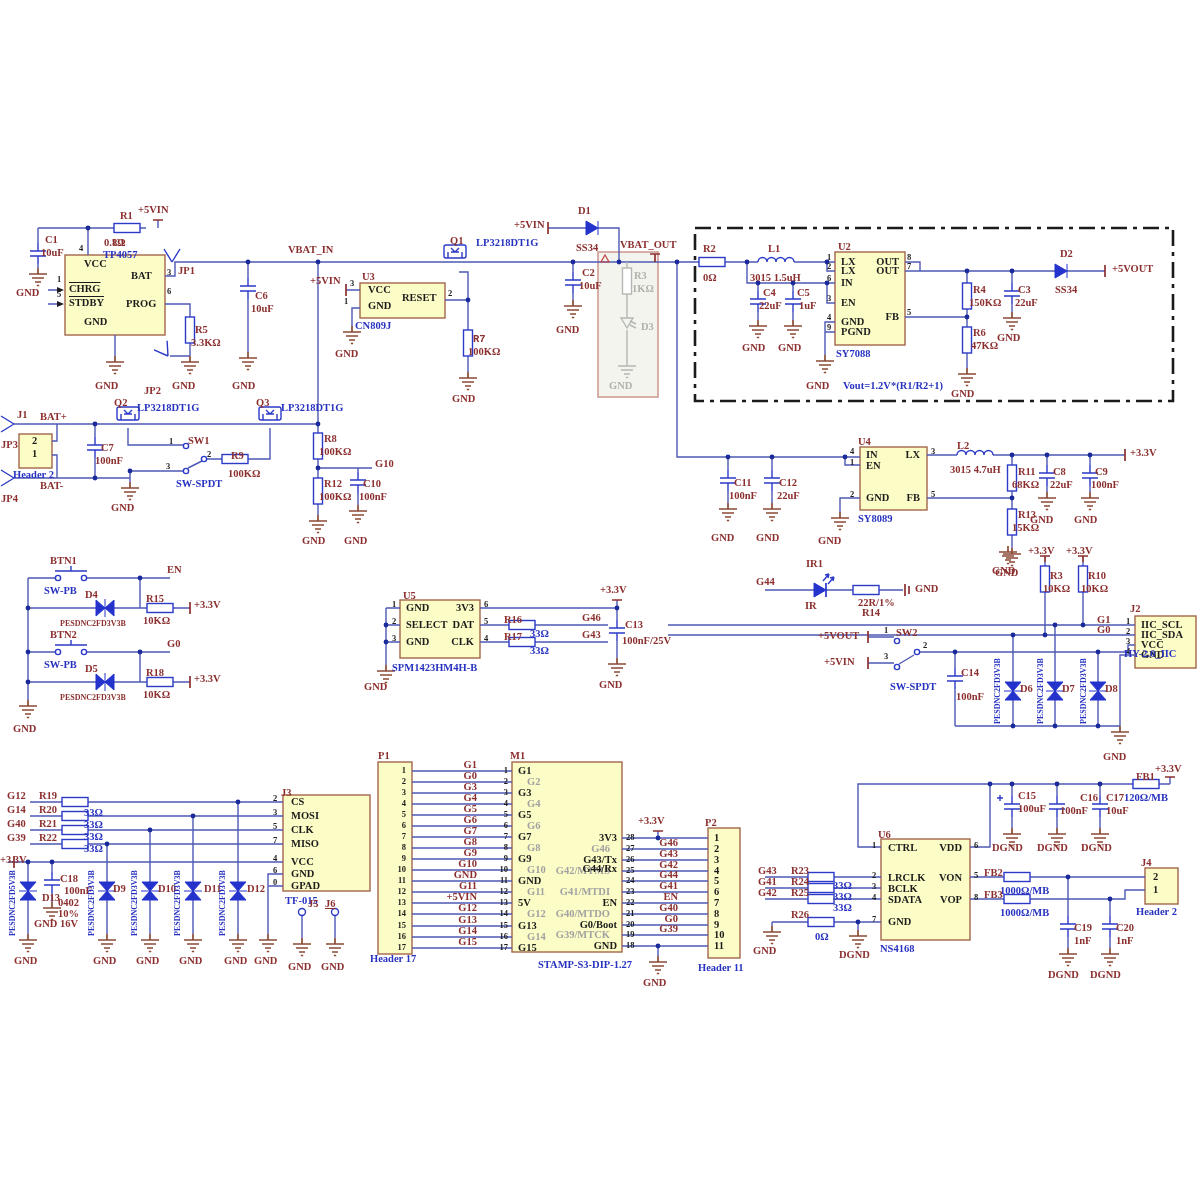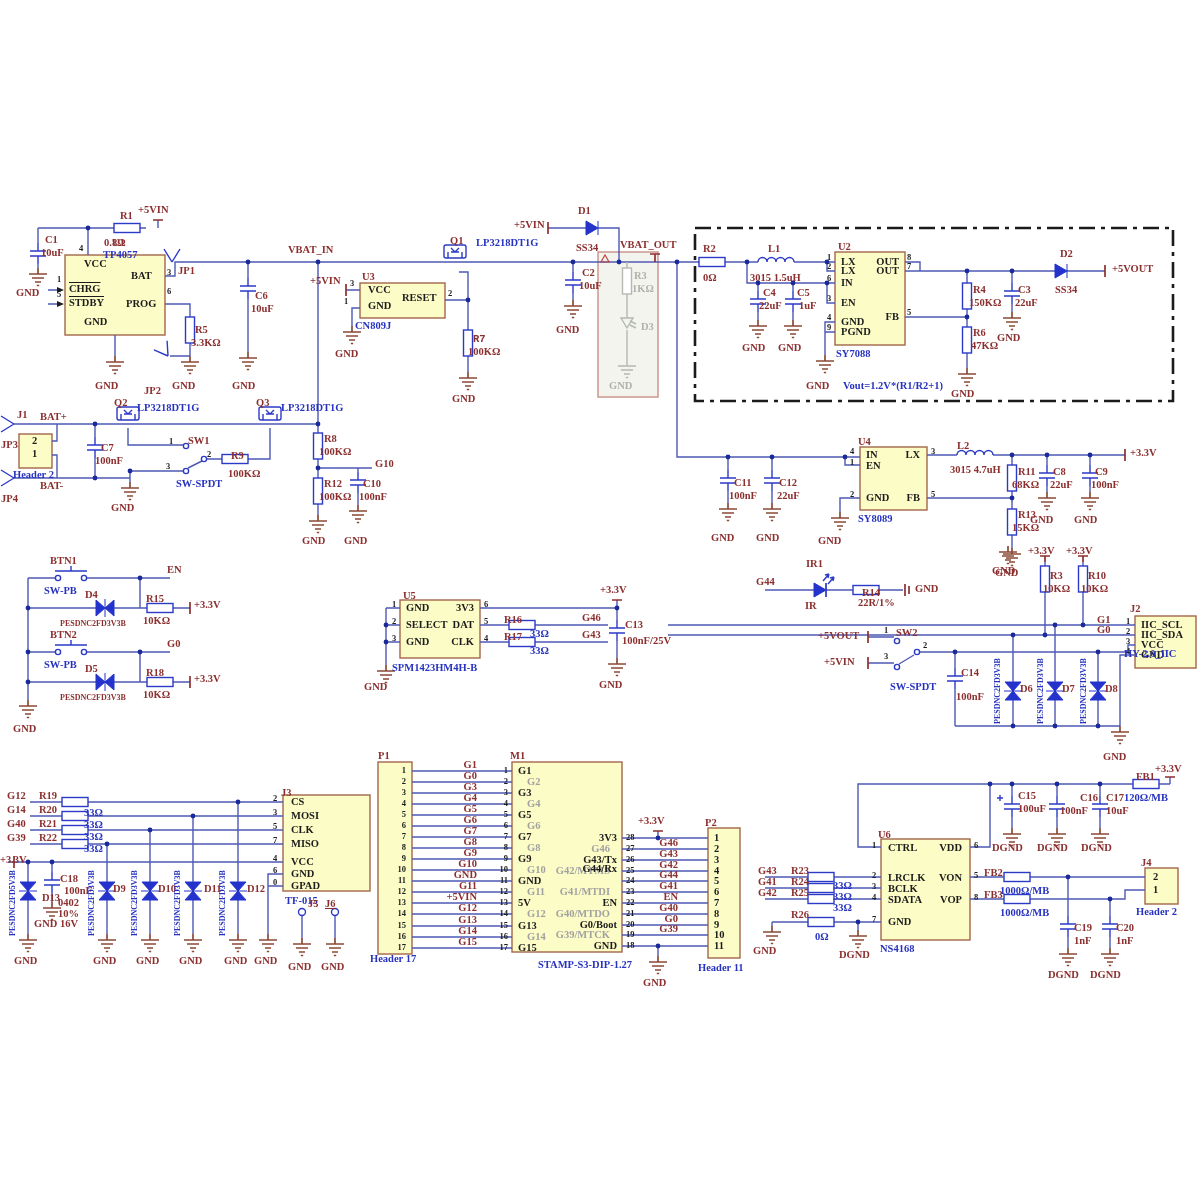--- a/index.html
+++ b/index.html
@@ -520,21 +520,21 @@
       <span class="lb cm" style="left: 504px; top: 632px;">R17</span>
       <span class="lb cb" style="left: 530px; top: 646px;">33Ω</span>
       <span class="lb cm" style="left: 582px; top: 630px;">G43</span>
       <span class="lb cm" style="left: 600px; top: 585px;">+3.3V</span>
       <span class="lb cm" style="left: 625px; top: 620px;">C13</span>
       <span class="lb cm" style="left: 622px; top: 636px;">100nF/25V</span>
       <span class="lb cm" style="left: 599px; top: 680px;">GND</span>
       <span class="lb cm" style="left: 756px; top: 577px;">G44</span>
       <span class="lb cm" style="left: 806px; top: 559px;">IR1</span>
       <span class="lb cm" style="left: 805px; top: 601px;">IR</span>
-      <span class="lb cm" style="left: 862px; top: 588px;">R14</span>
+      <span class="lb cm" style="left: 862px; top: 608px;">R14</span>
       <span class="lb cm" style="left: 858px; top: 598px;">22R/1%</span>
       <span class="lb cm" style="left: 915px; top: 584px;">GND</span>
       <span class="lb cm" style="left: 992px; top: 566px;">GND</span>
       <span class="lb cm" style="left: 1028px; top: 546px;">+3.3V</span>
       <span class="lb cm" style="left: 1050px; top: 571px;">R3</span>
       <span class="lb cm" style="left: 1043px; top: 584px;">10KΩ</span>
       <span class="lb cm" style="left: 1066px; top: 546px;">+3.3V</span>
       <span class="lb cm" style="left: 1088px; top: 571px;">R10</span>
       <span class="lb cm" style="left: 1081px; top: 584px;">10KΩ</span>
       <span class="lb cm" style="left: 1097px; top: 615px;">G1</span>

